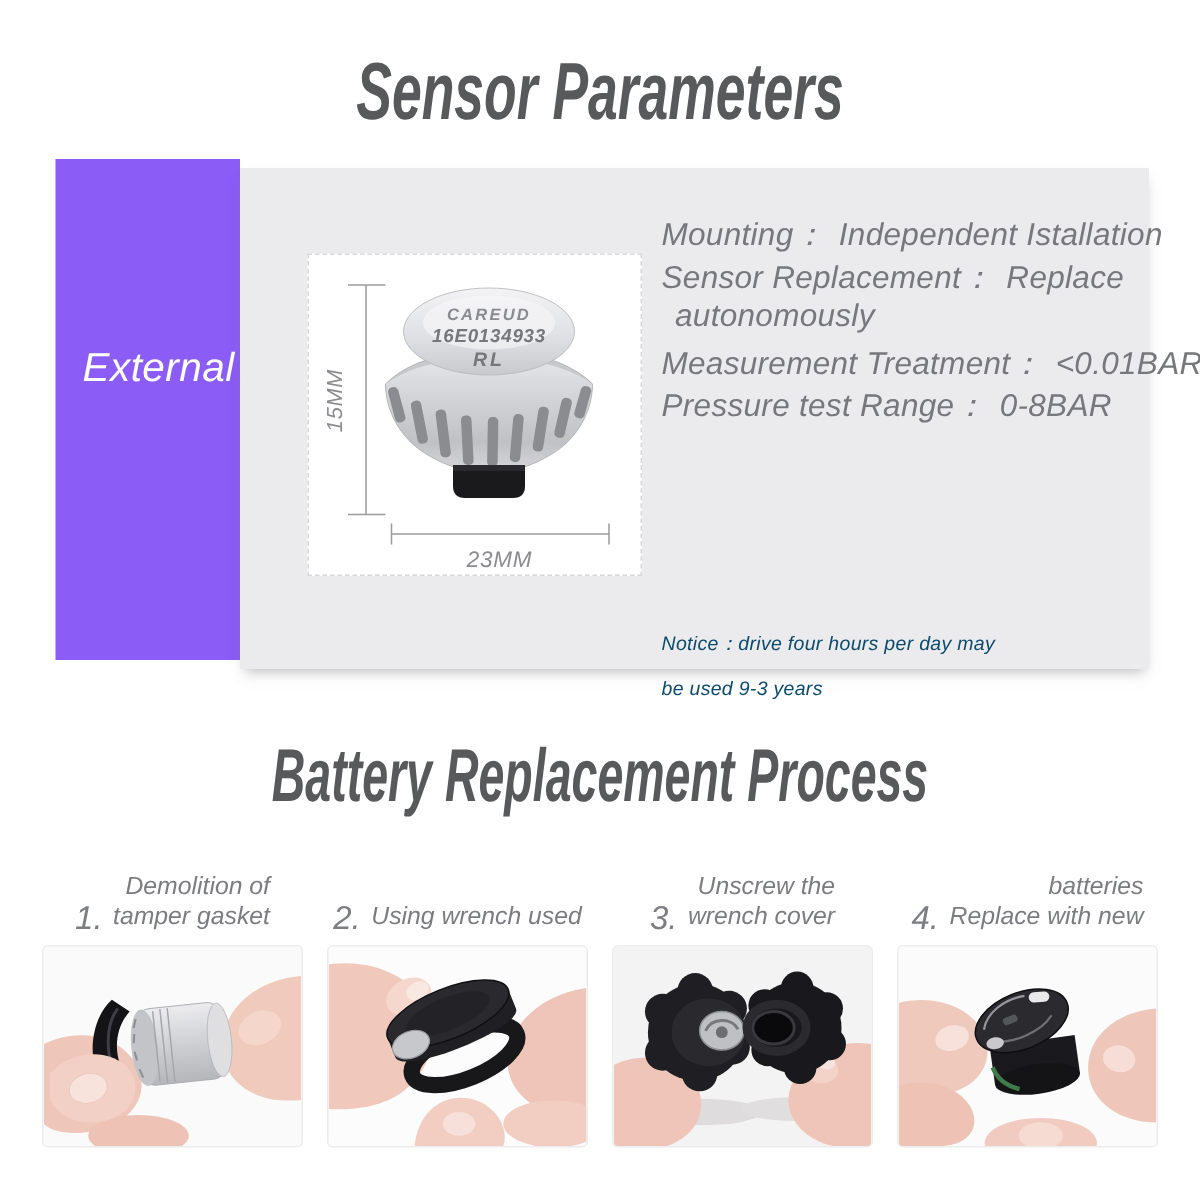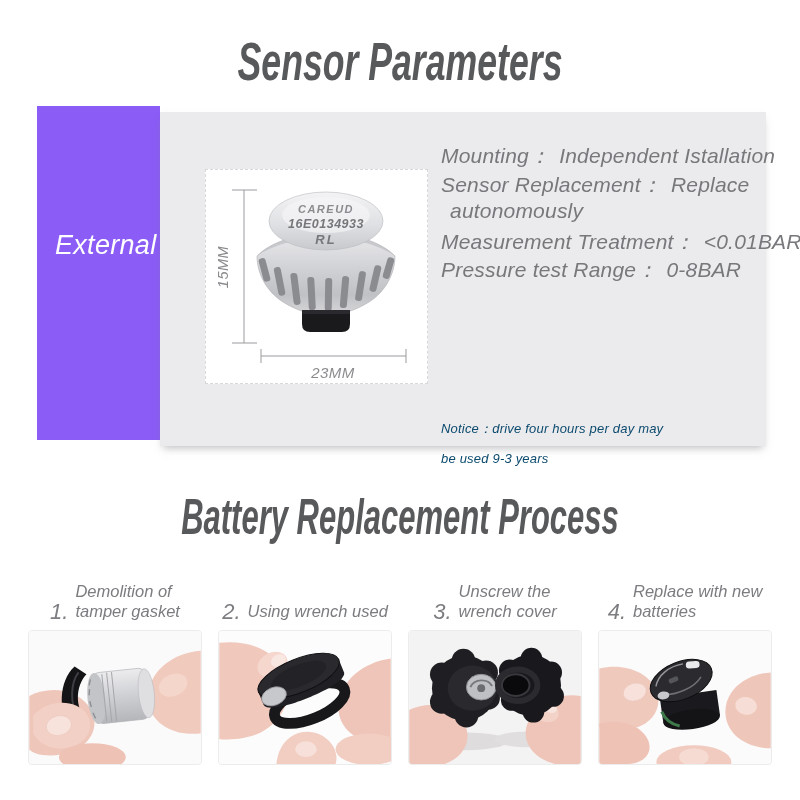--- a/index.html
+++ b/index.html
@@ -21,21 +21,21 @@
   .spec-line { height:28.5px; font-size:21px; color:#77787b; letter-spacing:0.2px; white-space:nowrap; }
   .spec-line .spec-value { margin-left:9px; }
   .spec-line.cont { padding-right:18px; }
 
   .notice { position:absolute; left:281px; top:271px; width:318px; font-size:13px; line-height:29.5px; color:#0c4a6e; letter-spacing:0.2px;margin-top:31px; }
 
   .step { position:absolute; top:562px; width:174px; }
   #step1 { left:28px; } #step2 { left:218px; } #step3 { left:408px; } #step4 { left:598px; }
   .step-header { height:68px; display:flex; align-items:flex-end; justify-content:center; gap:7px; padding-bottom:9px; }
   .step-number { font-size:22px; color:#7d7e82; line-height:19px; }
-  .step-label { font-size:16.5px; line-height:20px; color:#7b7c80; text-align:left; }
+  .step-label { font-size:16.5px; line-height:20px; color:#7b7c80; text-align:right; }
   .step-photo { width:174px; height:135px; border-radius:4px; overflow:hidden; border:1px solid #ececec; background:#fafafa; }
   .step-photo svg { display:block; width:172px; height:133px; }
 </style>
 </head>
 <body>
 
 <div class="canvas">
 
   <h1 id="title1" class="big-title">Sensor Parameters</h1>
 
@@ -243,22 +243,22 @@
           <ellipse cx="108" cy="55" rx="14" ry="11" fill="#0a0a0c" stroke="#38383d" stroke-width="2"></ellipse>
         </g>
       </svg>
     </div>
   </div>
 
   <div class="step" id="step4">
     <div class="step-header">
       <span class="step-number">4.</span>
       <span class="step-label">
+        <div>batteries</div>
         <div>Replace with new</div>
-        <div>batteries</div>
       </span>
     </div>
     <div class="step-photo">
       <svg viewBox="0 0 174 135">
         <rect width="174" height="135" fill="#fbfbfb"></rect>
         <path d="M0,38 C26,32 50,42 58,60 C64,76 56,92 38,98 C20,104 0,98 0,98 Z" fill="#f0c9bd"></path>
         <path d="M0,94 C22,88 44,96 50,112 C54,124 46,134 30,135 L0,135 Z" fill="#eec3b6"></path>
         <ellipse cx="36" cy="62" rx="12" ry="9" fill="#f7e1da" stroke="#e9c5b9" stroke-width="0.6" transform="rotate(-16 36 62)"></ellipse>
         <path d="M174,42 C148,44 128,60 128,82 C128,102 145,117 170,119 L174,119 Z" fill="#efc7ba"></path>
         <ellipse cx="149" cy="76" rx="11" ry="9" fill="#f6ded6" transform="rotate(12 149 76)"></ellipse>

